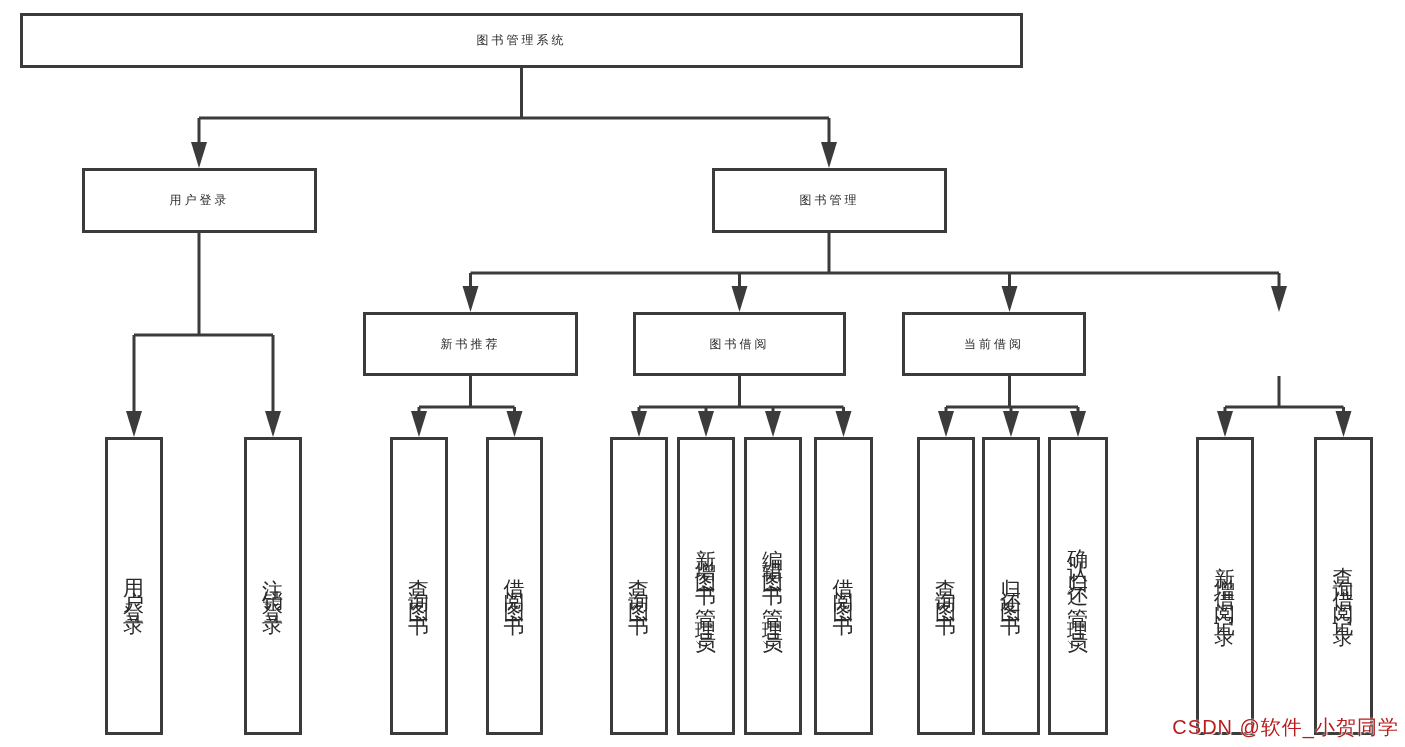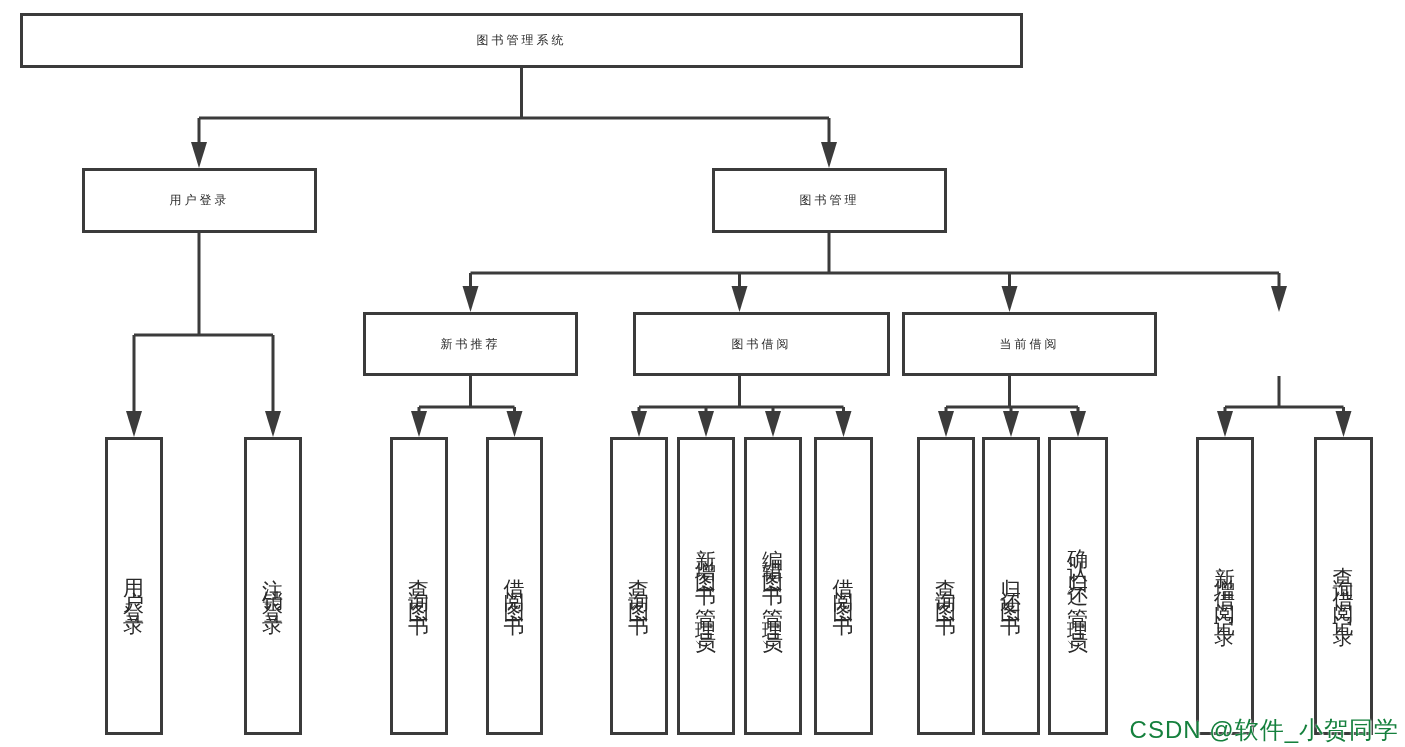--- a/index.html
+++ b/index.html
@@ -18,21 +18,21 @@
   .vnode {
     position:absolute; box-sizing:border-box; border:3px solid #3b3b3b; background:#ffffff;
     display:flex; align-items:center; justify-content:center; z-index:1;
   }
   .vnode .vtext {
     writing-mode:vertical-rl; text-orientation:mixed;
     font-size:21px; letter-spacing:12px; line-height:1; white-space:nowrap;
   }
   .watermark {
     position:absolute; right:6px; top:714px; z-index:2;
-    font-size:24px; letter-spacing:1px; color:#15803d;
+    font-size:20px; letter-spacing:1px; color:#b91c1c;
     text-shadow:0 0 2px #ffffff, 1px 1px 1px #ffffff; white-space:nowrap;
   }
 </style>
 </head>
 <body>
 
 <div class="canvas">
 
   <svg class="edges" width="1405" height="747" viewBox="0 0 1405 747">
 
@@ -91,24 +91,24 @@
   <div class="node" style="left:82px; top:168px; width:235px; height:65px;">
     <span>用户登录</span>
   </div>
   <div class="node" style="left:712px; top:168px; width:235px; height:65px;">
     <span>图书管理</span>
   </div>
 
   <div class="node" style="left:363px; top:312px; width:215px; height:64px;">
     <span>新书推荐</span>
   </div>
-  <div class="node" style="left:633px; top:312px; width:257px; height:64px;">
+  <div class="node" style="left:633px; top:312px; width:213px; height:64px;">
     <span>图书借阅</span>
   </div>
-  <div class="node" style="left:902px; top:312px; width:255px; height:64px;">
+  <div class="node" style="left:902px; top:312px; width:184px; height:64px;">
     <span>当前借阅</span>
   </div>
 
   <div class="vnode" style="left:105px; top:437px; width:58px; height:298px;">
     <span class="vtext">用户登录</span>
   </div>
   <div class="vnode" style="left:244px; top:437px; width:58px; height:298px;">
     <span class="vtext">注销登录</span>
   </div>
 

